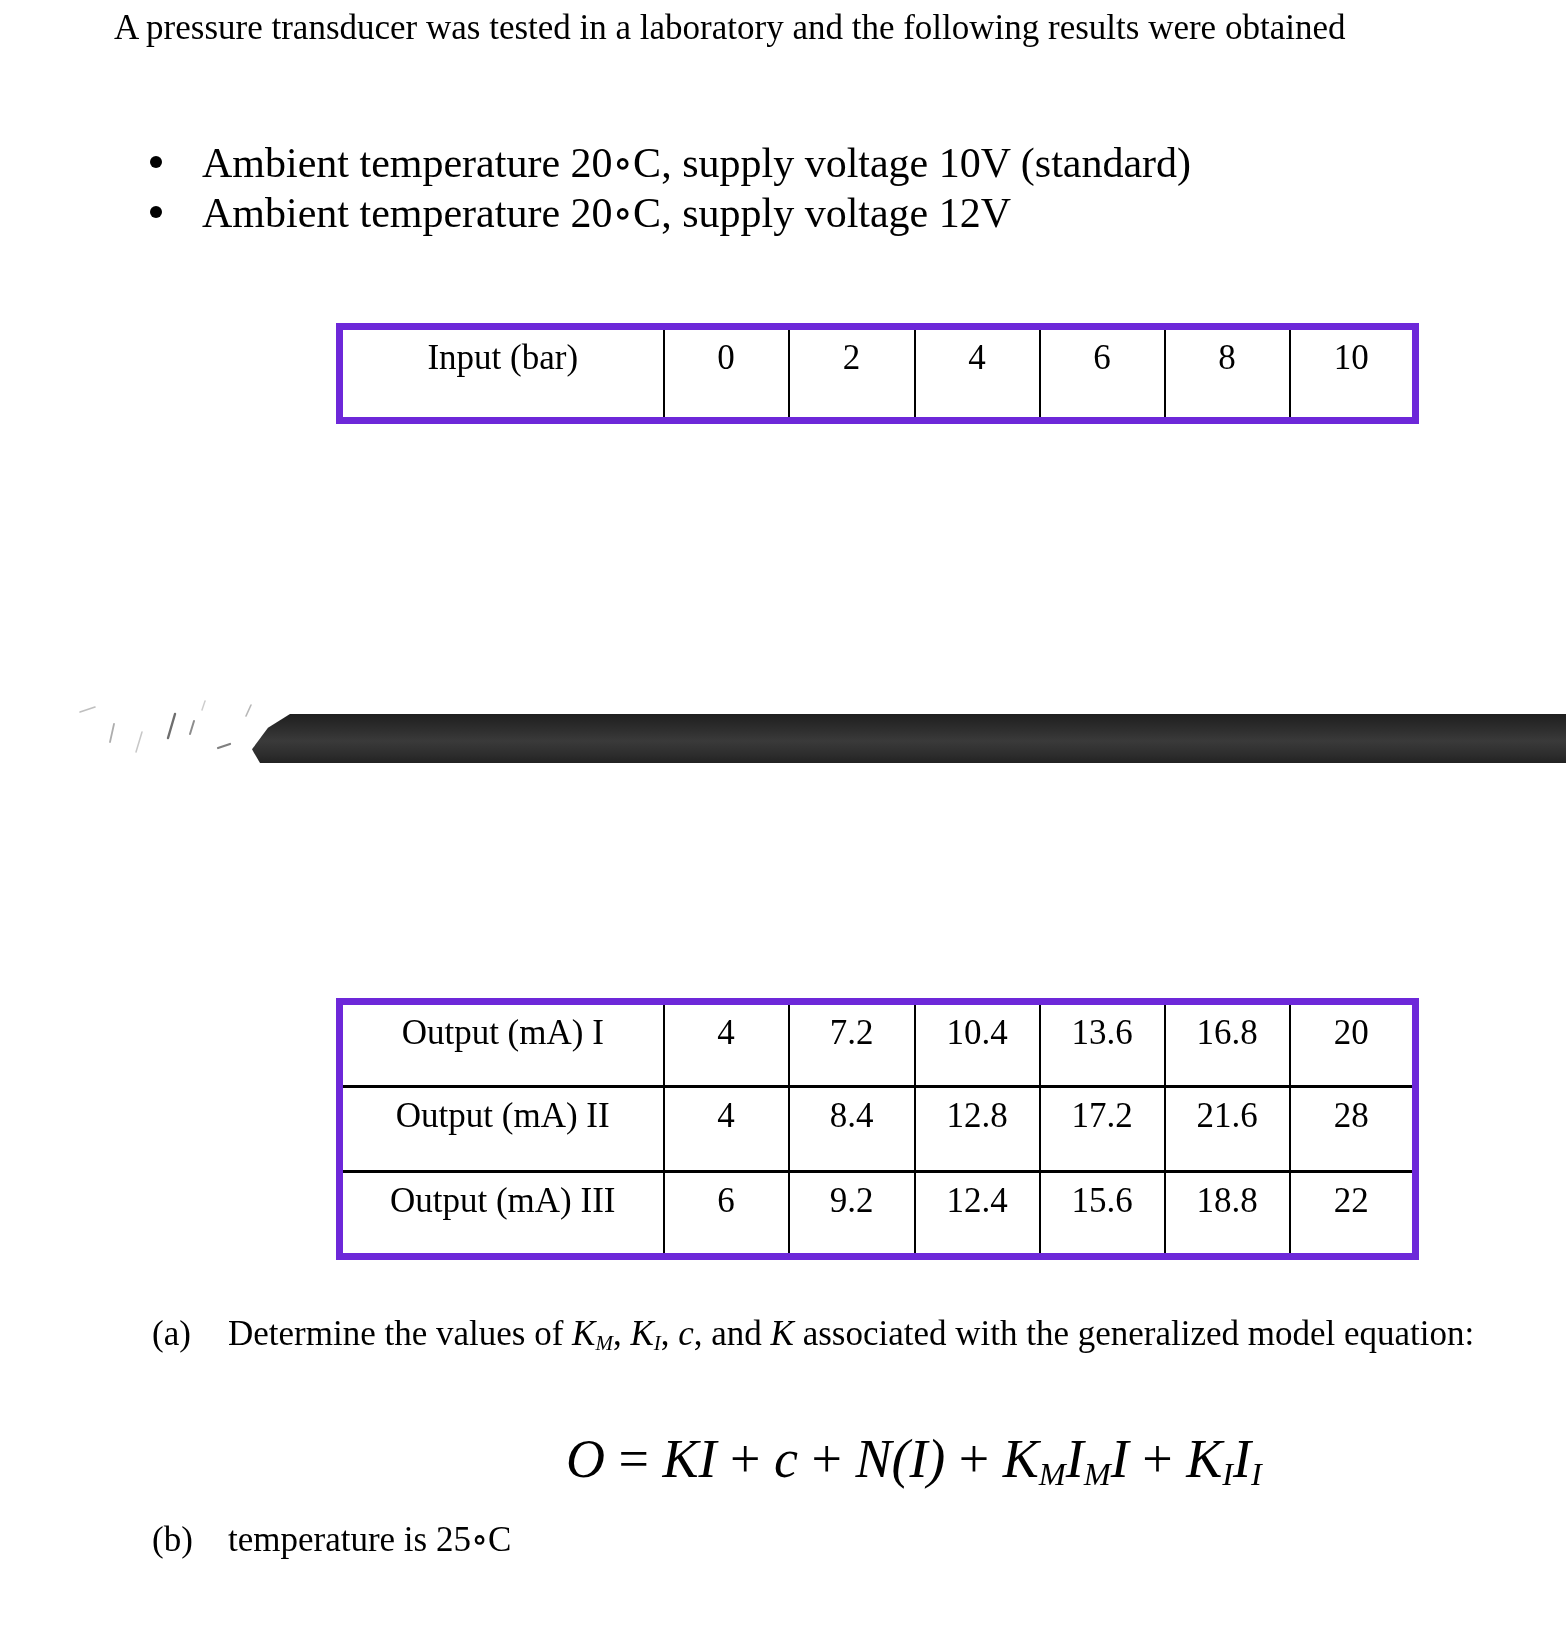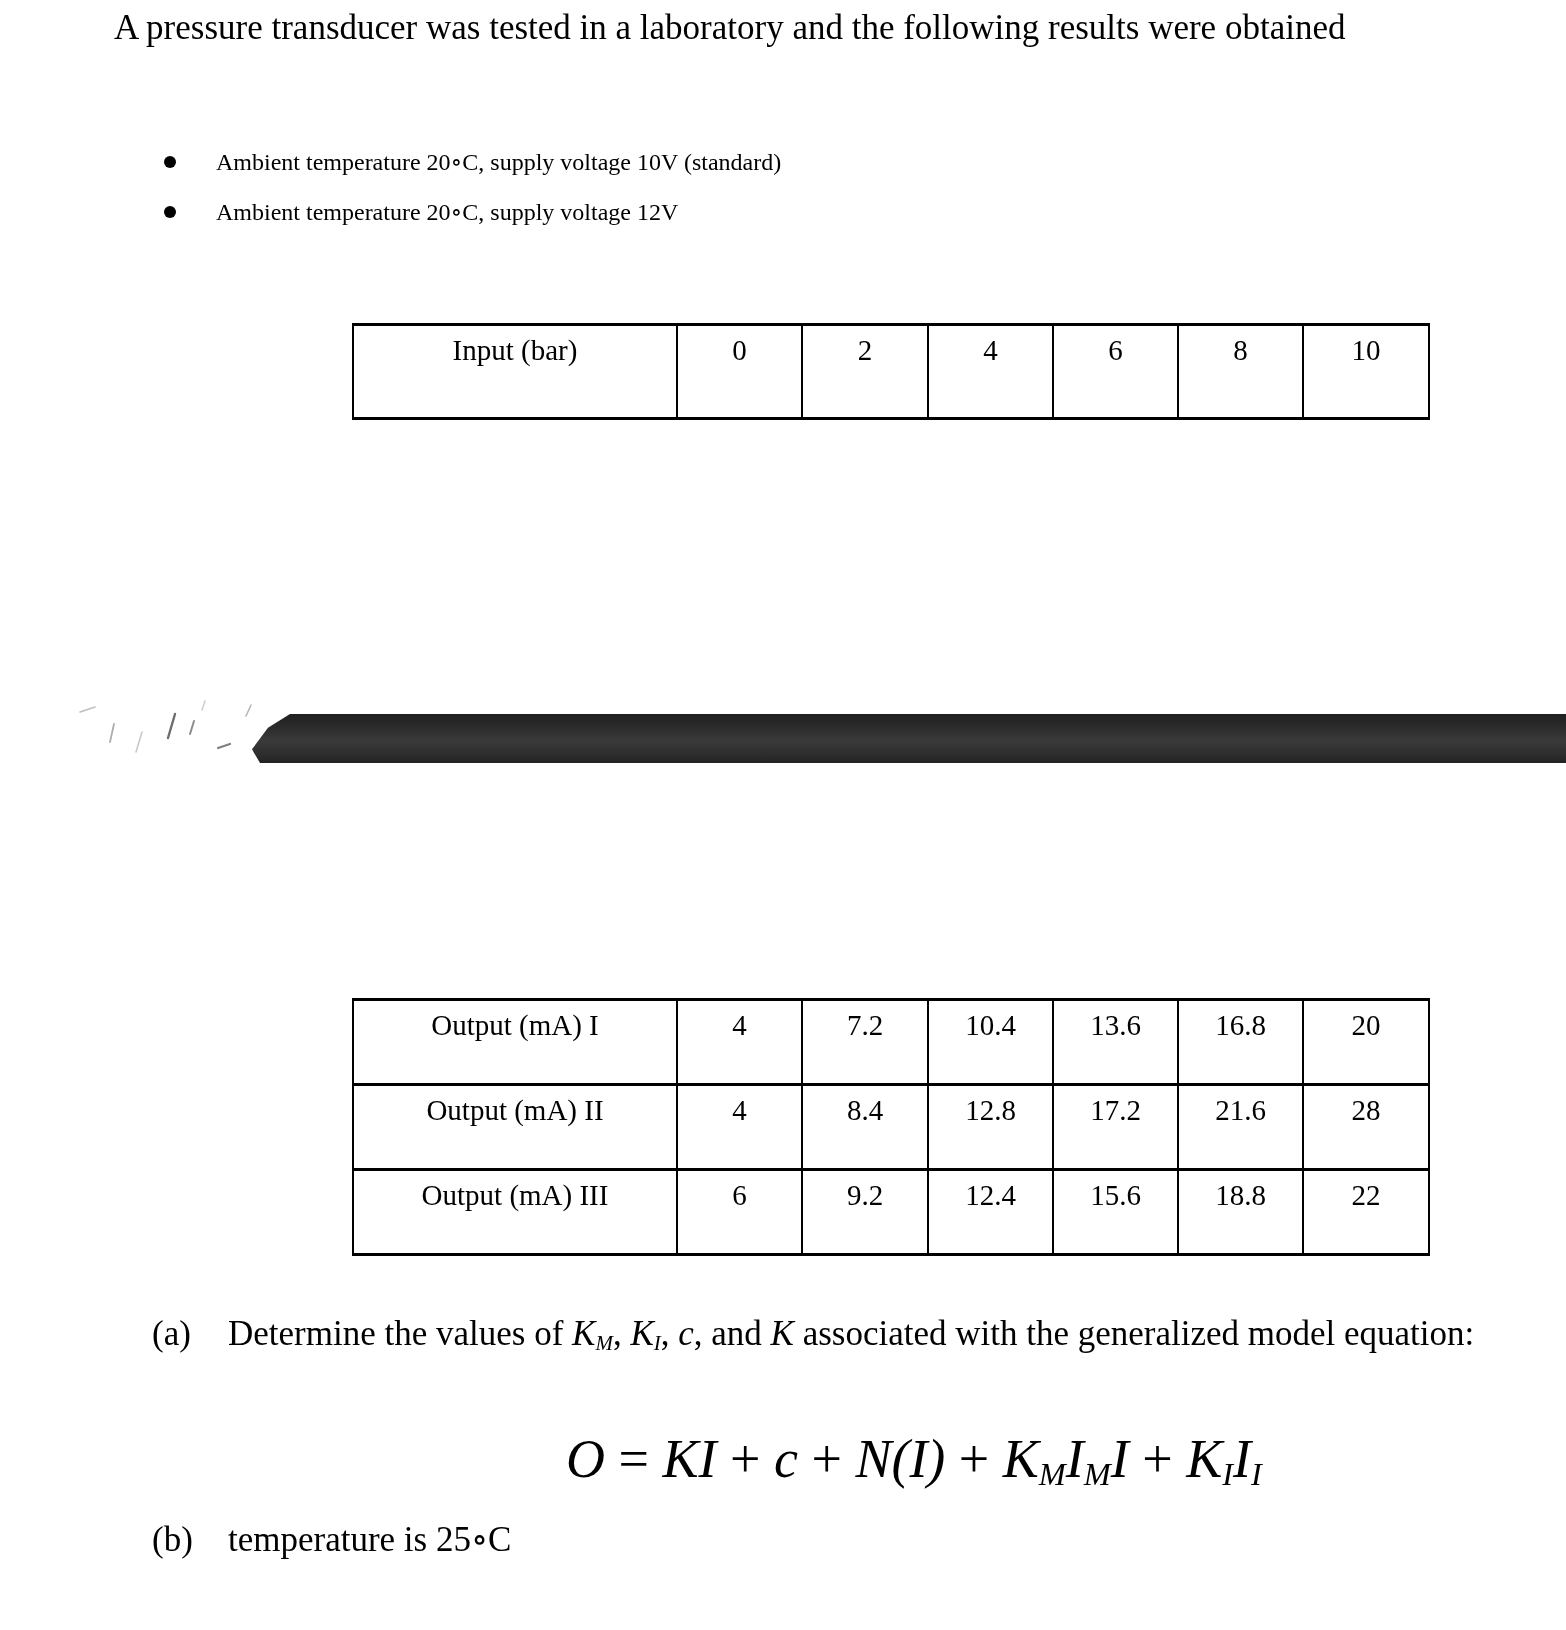--- a/index.html
+++ b/index.html
@@ -15,45 +15,44 @@
   .intro {
     position: absolute;
     left: 114px;
     top: 2px;
     font-size: 35px;
     line-height: 52px;
     width: 1460px;
   }
   .bullets {
     position: absolute;
-    left: 164px;
+    left: 150px;
     top: 137px;
-    font-size: 24px;
+    font-size: 42px;
   }
   .bullet-row {
     display: flex;
     align-items: center;
     height: 50px;
   }
   .bullet-dot {
     width: 12px;
     height: 12px;
     border-radius: 50%;
     background: #000;
     margin-right: 40px;
     flex: none;
   }
   .data-table {
     position: absolute;
     border-collapse: collapse;
     table-layout: fixed;
     width: 1076px;
-    font-size: 29px;
-    border: 2px solid #6d28d9;
-    margin-left: 16px;
+    font-size: 35px;
+    border: 7px solid #6d28d9;
   }
   .data-table td {
     border: 2px solid #000;
     border-top-width: 3px;
     border-bottom-width: 3px;
     vertical-align: top;
     text-align: center;
     padding: 8px 4px 0 4px;
     box-sizing: border-box;
     overflow: hidden;

